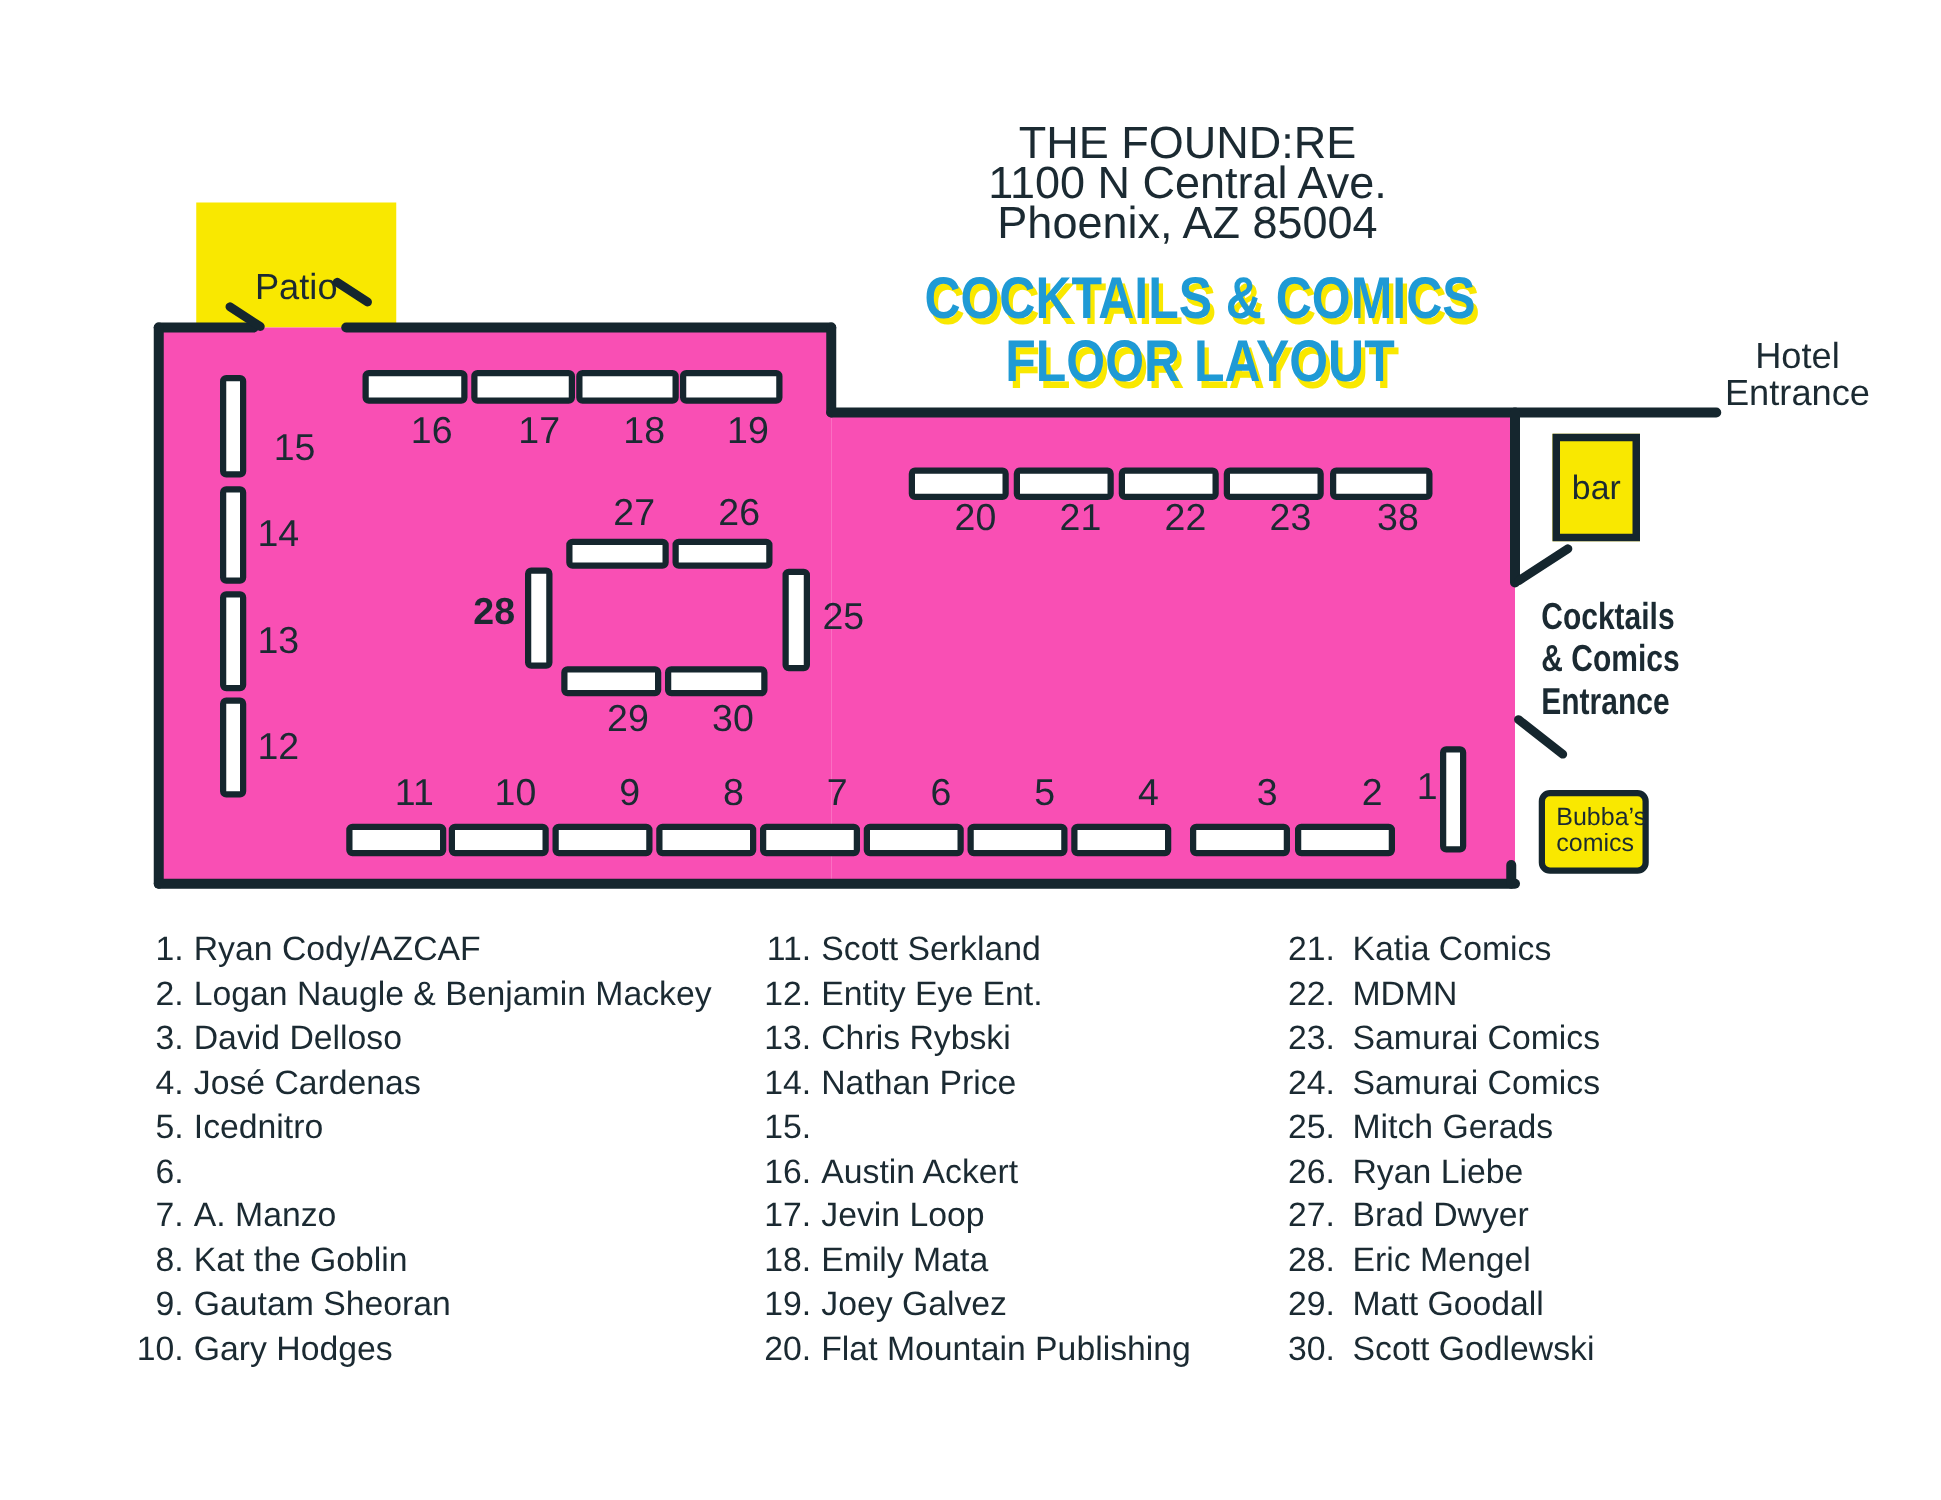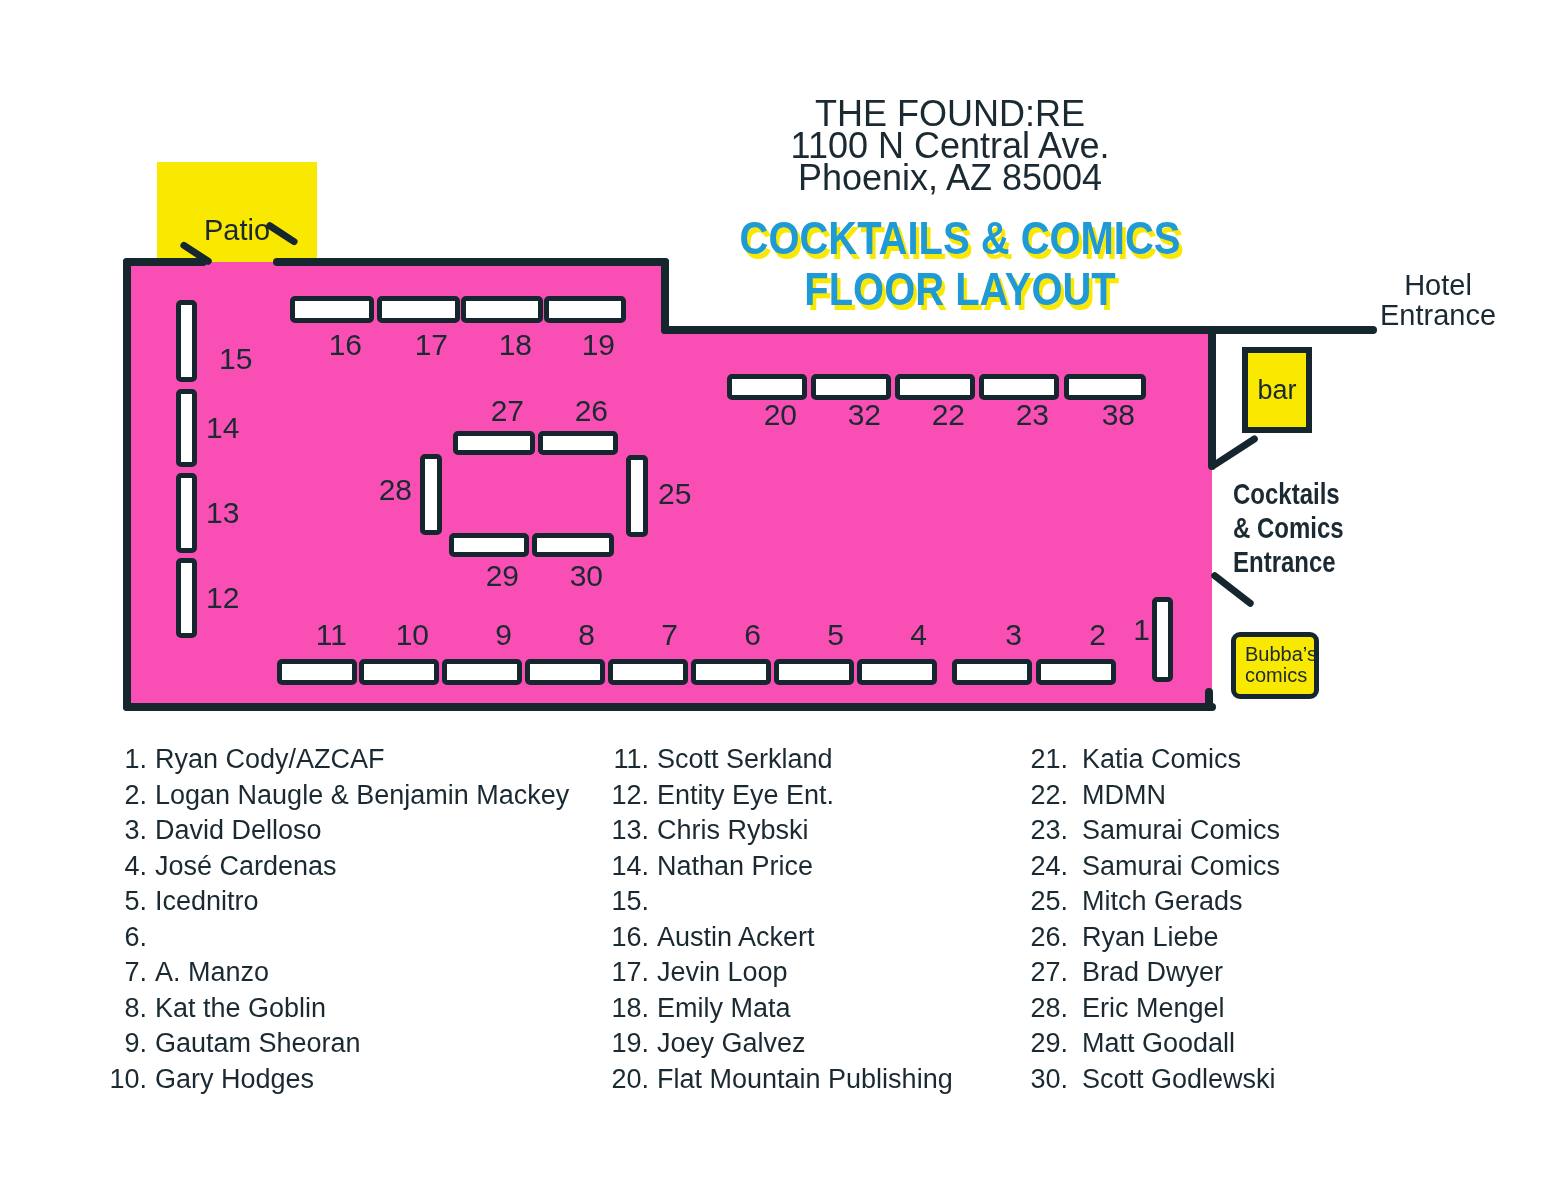--- a/index.html
+++ b/index.html
@@ -137,28 +137,28 @@
   <div class="tlabel c" style="left:287px;top:620px;width:60px;">11</div>
   <div class="tlabel l" style="left:206px;top:583px;width:60px;">12</div>
   <div class="tlabel l" style="left:206px;top:498px;width:60px;">13</div>
   <div class="tlabel l" style="left:206px;top:413px;width:60px;">14</div>
   <div class="tlabel l" style="left:219px;top:328px;width:60px;margin-top:16px;">15</div>
   <div class="tlabel c" style="left:302px;top:330px;width:60px;">16</div>
   <div class="tlabel c" style="left:388px;top:330px;width:60px;">17</div>
   <div class="tlabel c" style="left:472px;top:330px;width:60px;">18</div>
   <div class="tlabel c" style="left:555px;top:330px;width:60px;">19</div>
   <div class="tlabel c" style="left:737px;top:400px;width:60px;">20</div>
-  <div class="tlabel c" style="left:821px;top:400px;width:60px;">32</div>
+  <div class="tlabel c" style="left:821px;top:400px;width:60px;">21</div>
   <div class="tlabel c" style="left:905px;top:400px;width:60px;">22</div>
   <div class="tlabel c" style="left:989px;top:400px;width:60px;">23</div>
   <div class="tlabel c" style="left:1075px;top:400px;width:60px;">38</div>
   <div class="tlabel l" style="left:658px;top:479px;width:60px;">25</div>
   <div class="tlabel c" style="left:548px;top:396px;width:60px;">26</div>
   <div class="tlabel c" style="left:464px;top:396px;width:60px;">27</div>
-  <div class="tlabel r" style="left:352px;top:475px;width:60px;">28</div>
+  <div class="tlabel r" style="left:352px;top:475px;width:60px;font-weight:bold;">28</div>
   <div class="tlabel c" style="left:459px;top:561px;width:60px;">29</div>
   <div class="tlabel c" style="left:543px;top:561px;width:60px;">30</div>
 
   <div class="lcol col1" style="left:97px;">
     <div class="lrow">
         <span class="lnum">1.</span>
         <span class="lname">Ryan Cody/AZCAF</span>
       </div>
     <div class="lrow">
         <span class="lnum">2.</span>

